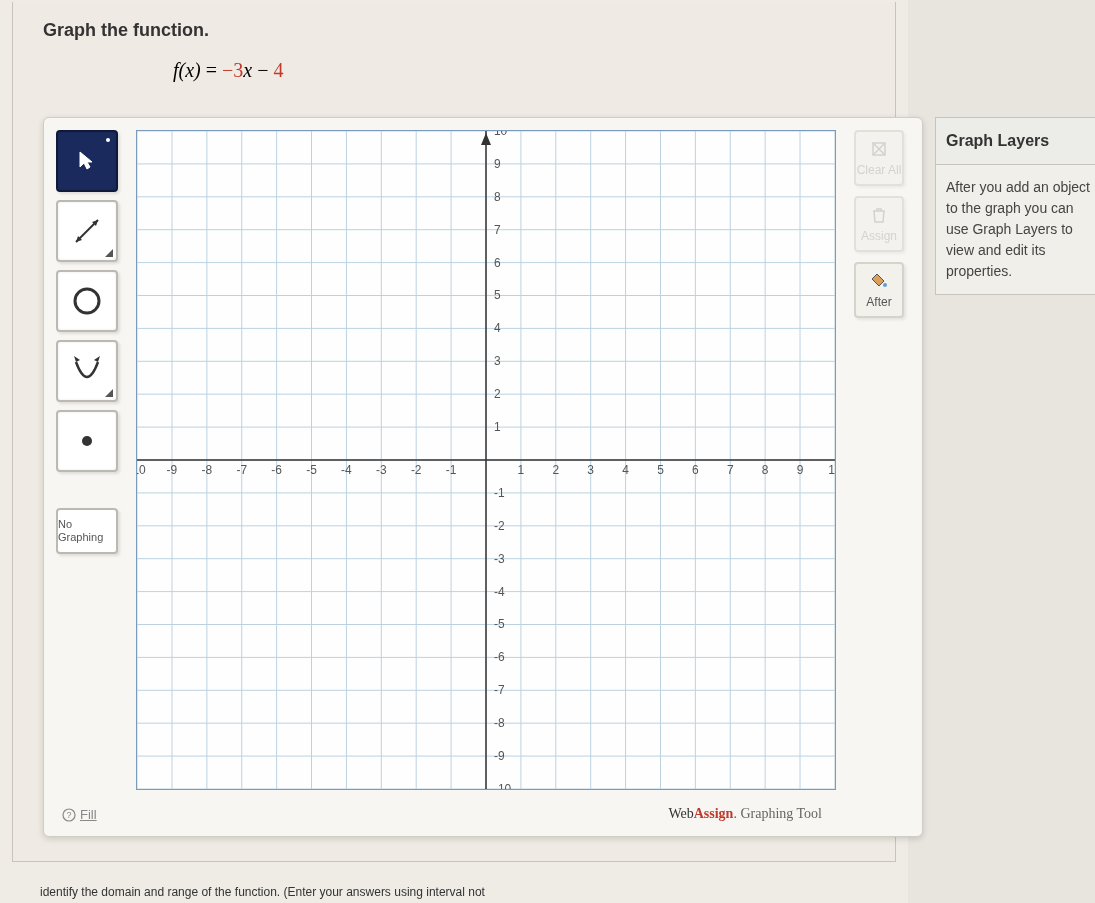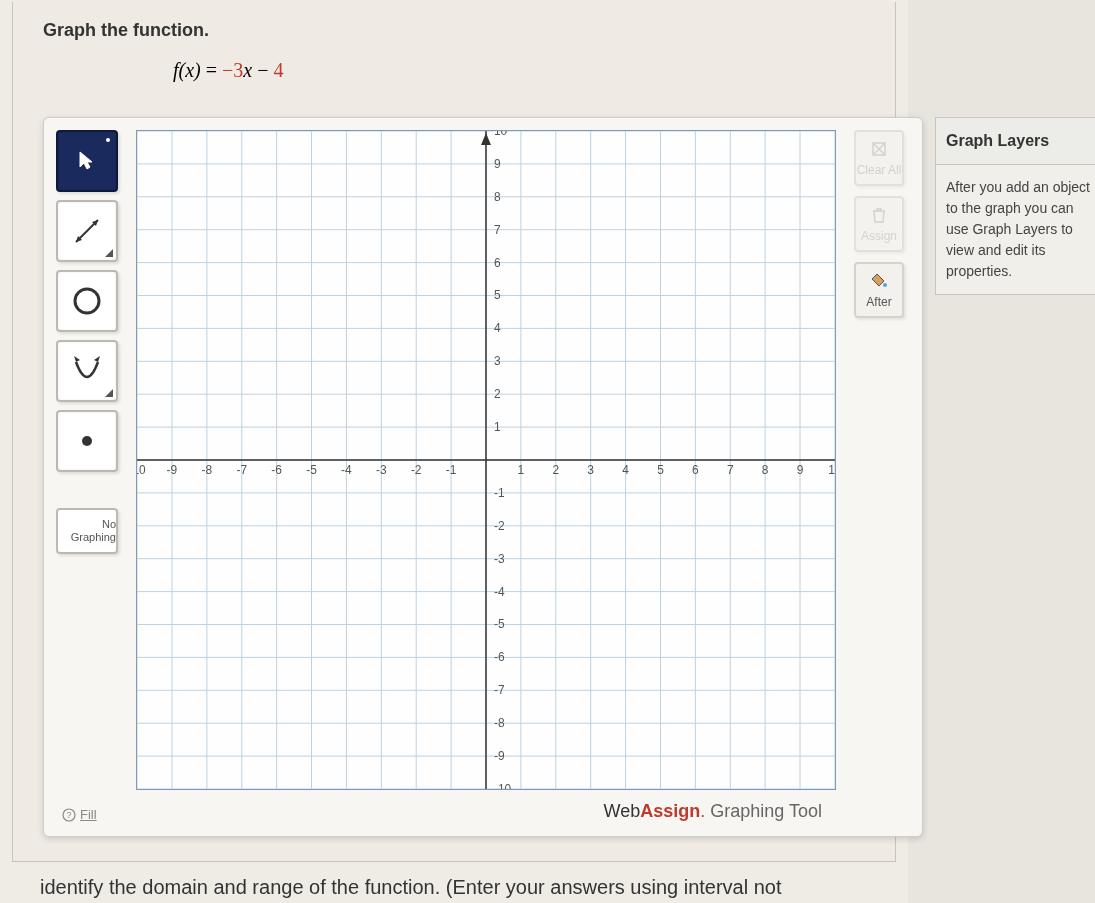--- a/index.html
+++ b/index.html
@@ -86,21 +86,21 @@
   }
   .tool-btn.selected .cursor-svg { fill: #fff; stroke: #fff; }
   .no-sol-btn {
     width: 62px;
     height: 46px;
     background: #fff;
     border: 2px solid #bcb9b2;
     border-radius: 4px;
     font-size: 11px;
     color: #555;
-    text-align: right;
+    text-align: left;
     line-height: 1.2;
     padding-top: 8px;
     box-shadow: 2px 2px 3px rgba(0,0,0,0.1);
     cursor: pointer;
     margin-top: 36px;
   }
   .right-tools {
     position: absolute;
     right: 12px;
     top: 12px;
@@ -143,22 +143,23 @@
     text-decoration: underline;
     cursor: pointer;
     display: flex;
     align-items: center;
     gap: 4px;
   }
   .brand {
     position: absolute;
     right: 100px;
     bottom: 14px;
-    font-size: 18px;
+    font-size: 14px;
     color: #666;
+    font-family: Liberation Serif, serif;
   }
   .brand .wa1 { color: #333; font-weight: normal; }
   .brand .wa2 { color: #c0392b; font-weight: bold; }
   .brand .wa3 { color: #666; }
   .layers-panel {
     position: absolute;
     left: 922px;
     top: 115px;
     width: 175px;
   }
@@ -176,21 +177,21 @@
     border: 1px solid #c8c4bd;
     padding: 12px 10px;
     font-size: 14px;
     color: #444;
     line-height: 1.5;
   }
   .bottom-text {
     position: absolute;
     left: 40px;
     bottom: 4px;
-    font-size: 20px;
+    font-size: 12px;
     color: #333;
   }
   .axis-label { font-size: 12px; fill: #555; font-family: Arial; }
 </style>
 </head>
 <body>
 
 <div class="page">
   <div class="content-area">
     <div class="instruction">Graph the function.</div>

